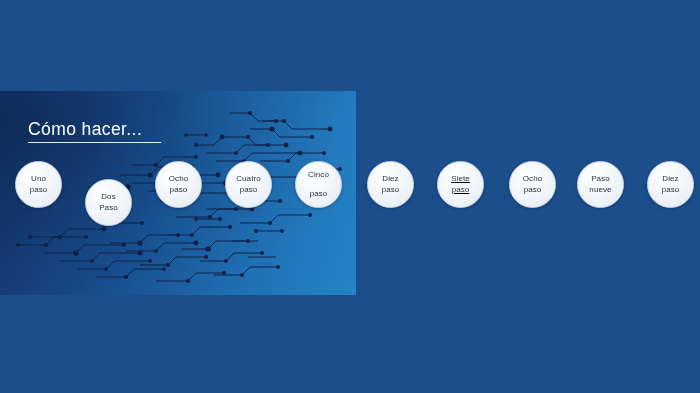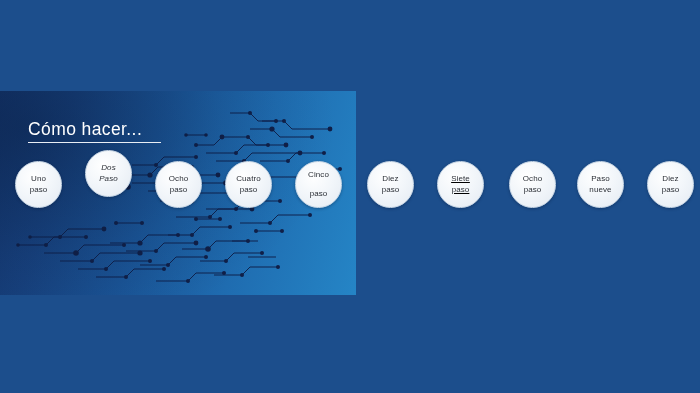--- a/index.html
+++ b/index.html
@@ -246,21 +246,21 @@
       <div id="cover-title">Cómo hacer...</div>
       <div id="title-rule"></div>
     </div>
   </div>
 
   <div id="steps-layer">
       <div class="step-circle" style="left: 15px; top: 161px;">
         <div class="step-line">Uno</div>
         <div class="step-line">paso</div>
       </div>
-      <div class="step-circle" style="left: 85px; top: 150px; font-style: italic;">
+      <div class="step-circle" style="left: 85px; top: 179px;">
         <div class="step-line">Dos</div>
         <div class="step-line">Paso</div>
       </div>
       <div class="step-circle" style="left: 155px; top: 161px;">
         <div class="step-line">Ocho</div>
         <div class="step-line">paso</div>
       </div>
       <div class="step-circle" style="left: 225px; top: 161px;">
         <div class="step-line">Cuatro</div>
         <div class="step-line">paso</div>

